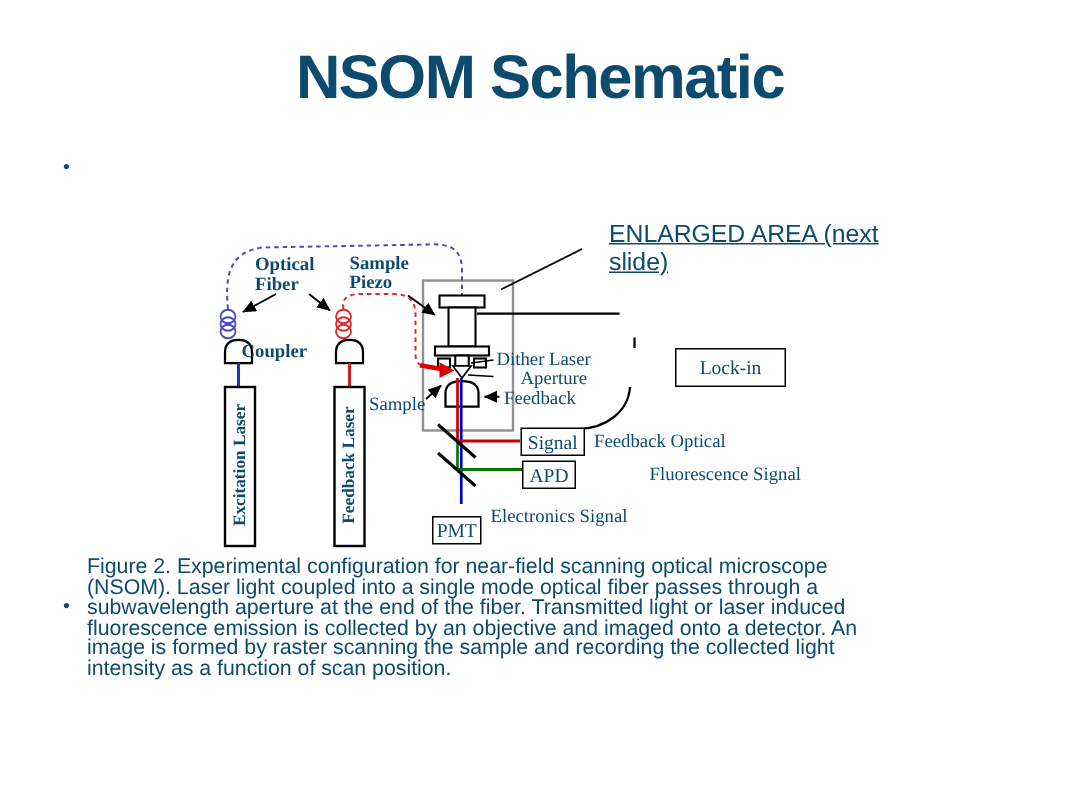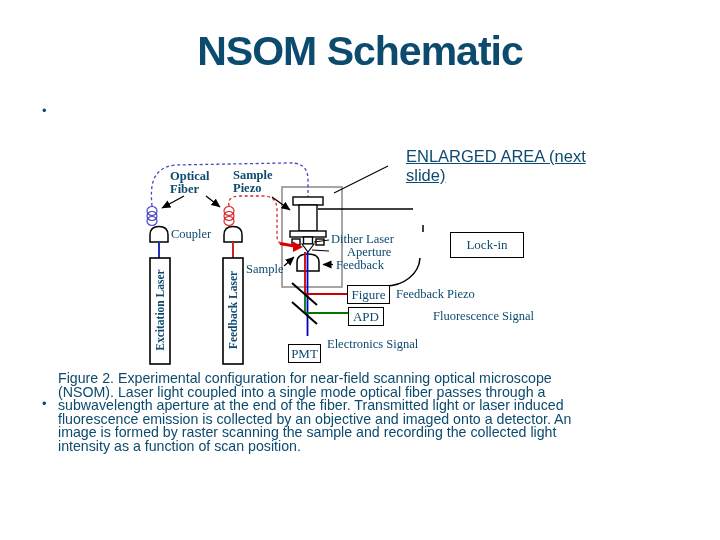--- a/index.html
+++ b/index.html
@@ -108,31 +108,31 @@
     <line x1="284" y1="266" x2="294" y2="257" stroke="#000" stroke-width="1.3" marker-end="url(#arr)"></line>
     <line x1="329" y1="240" x2="314" y2="242" stroke="#000" stroke-width="1"></line>
     <line x1="329" y1="251" x2="312" y2="250" stroke="#000" stroke-width="1"></line>
     <line x1="333" y1="264.5" x2="323" y2="264.5" stroke="#000" stroke-width="1.3" marker-end="url(#arr)"></line>
   </svg>
 
   <div class="abs serif-label serif-center" style="left:170px;top:170px;width:50px;">Optical
 Fiber</div>
   <div class="abs serif-label serif-center" style="left:233px;top:169px;width:50px;">Sample
 Piezo</div>
-  <div class="abs serif-label" style="left:171px;top:228px;">Coupler</div>
+  <div class="abs serif-label" style="left:161px;top:228px;font-weight:bold;">Coupler</div>
   <div class="abs serif-label" style="left:246px;top:263px;">Sample</div>
   <div class="abs serif-label" style="left:331px;top:233px;">Dither Laser</div>
   <div class="abs serif-label" style="left:347px;top:246px;">Aperture</div>
   <div class="abs serif-label" style="left:336px;top:259px;">Feedback</div>
-  <div class="abs serif-label" style="left:396px;top:288px;">Feedback Piezo</div>
+  <div class="abs serif-label" style="left:396px;top:288px;">Feedback Optical</div>
   <div class="abs serif-label" style="left:389px;top:310px;margin-left:44px;">Fluorescence Signal</div>
   <div class="abs serif-label" style="left:327px;top:338px;">Electronics Signal</div>
 
   <div class="diag-box cbx" style="left:413px;top:232px;width:74px;height:26px;margin-left:37px;">Lock-in</div>
-  <div class="diag-box cbx" style="left:347px;top:285px;width:43px;height:19px;">Figure</div>
+  <div class="diag-box cbx" style="left:347px;top:285px;width:43px;height:19px;">Signal</div>
   <div class="diag-box cbx" style="left:348px;top:307px;width:36px;height:19px;text-align:right;">APD</div>
   <div class="diag-box cbx" style="left:288px;top:344px;width:33px;height:19px;">PMT</div>
 
   <div class="rot-label" style="left:107px;top:304px;">Excitation Laser</div>
   <div class="rot-label" style="left:180px;top:304px;">Feedback Laser</div>
 
   <span class="abs bullet-dot" style="left:42px;top:397px;">•</span>
   <div class="abs body-text" style="left:58px;top:372px;width:640px;">Figure 2. Experimental configuration for near-field scanning optical microscope
 (NSOM).  Laser light coupled into a single mode optical fiber passes through a
 subwavelength aperture at the end of the fiber.  Transmitted light or laser induced

